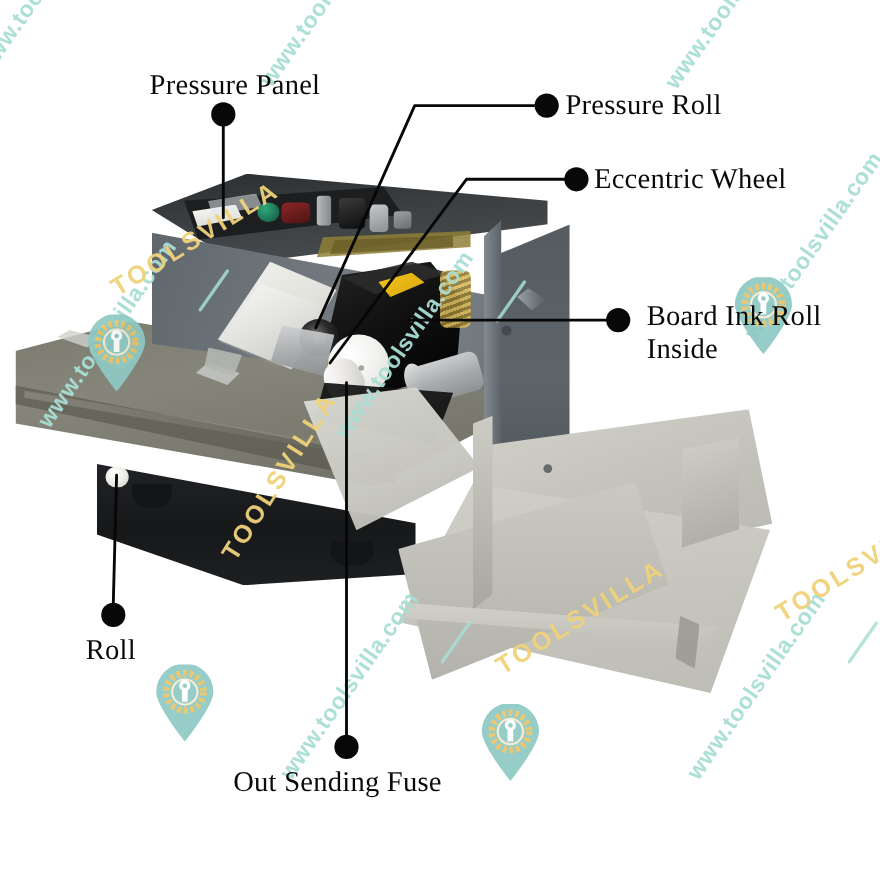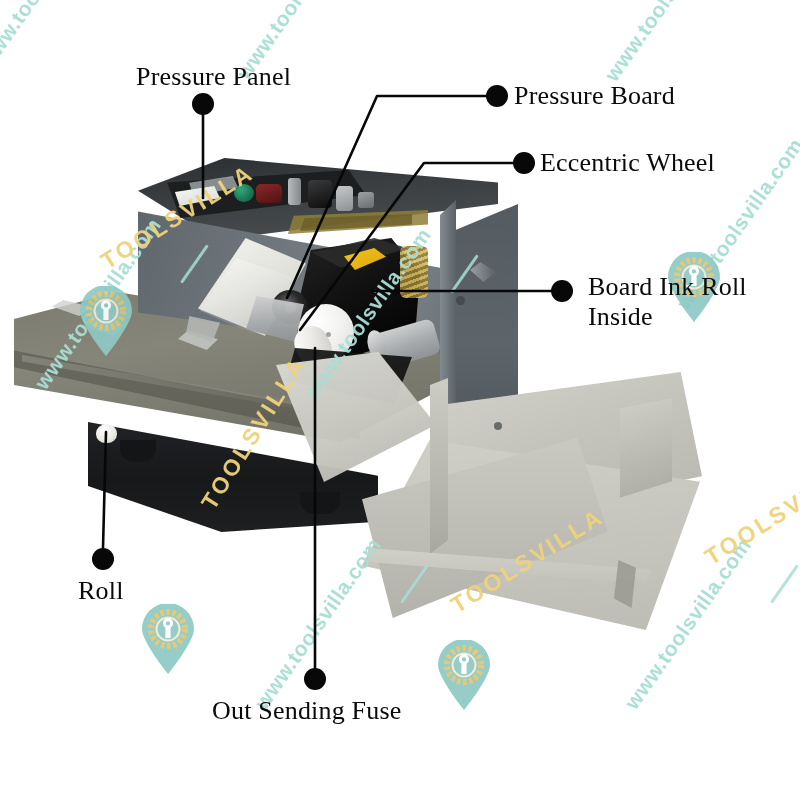--- a/index.html
+++ b/index.html
@@ -254,20 +254,20 @@
   <div id="callout-dots">
       <div class="dot" style="left: 192px; top: 93px; width: 22px; height: 22px;"></div>
       <div class="dot" style="left: 486px; top: 85px; width: 22px; height: 22px;"></div>
       <div class="dot" style="left: 513px; top: 152px; width: 22px; height: 22px;"></div>
       <div class="dot" style="left: 551px; top: 280px; width: 22px; height: 22px;"></div>
       <div class="dot" style="left: 92px; top: 548px; width: 22px; height: 22px;"></div>
       <div class="dot" style="left: 304px; top: 668px; width: 22px; height: 22px;"></div>
     </div>
 
   <div class="lbl" style="left:136px;top:62px;">Pressure Panel</div>
-  <div class="lbl" style="left:514px;top:81px;">Pressure Board</div>
+  <div class="lbl" style="left:514px;top:81px;">Pressure Roll</div>
   <div class="lbl" style="left:540px;top:148px;">Eccentric Wheel</div>
   <div class="lbl" style="left:588px;top:272px;">Board Ink Roll
 Inside</div>
   <div class="lbl" style="left:78px;top:576px;">Roll</div>
   <div class="lbl" style="left:212px;top:696px;">Out Sending Fuse</div>
 
 </div>
 
 </body></html>

